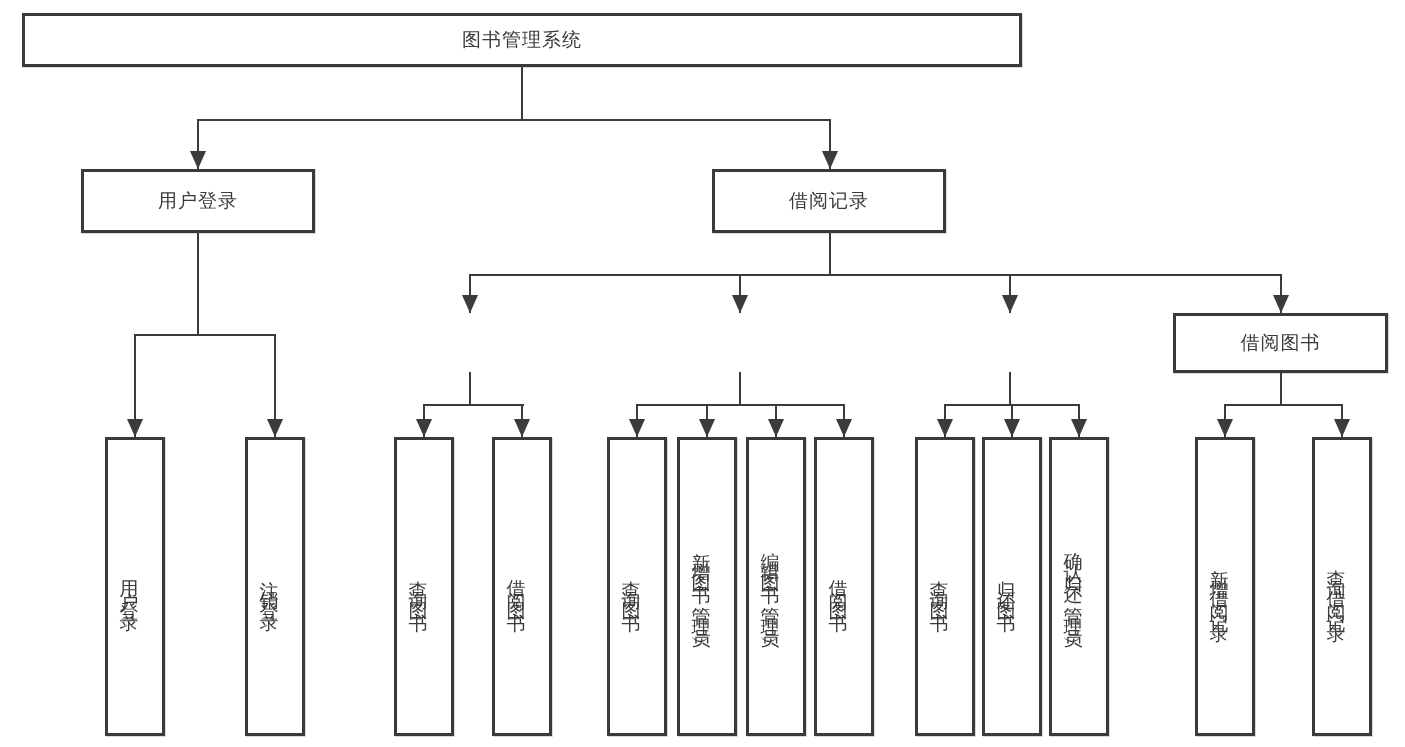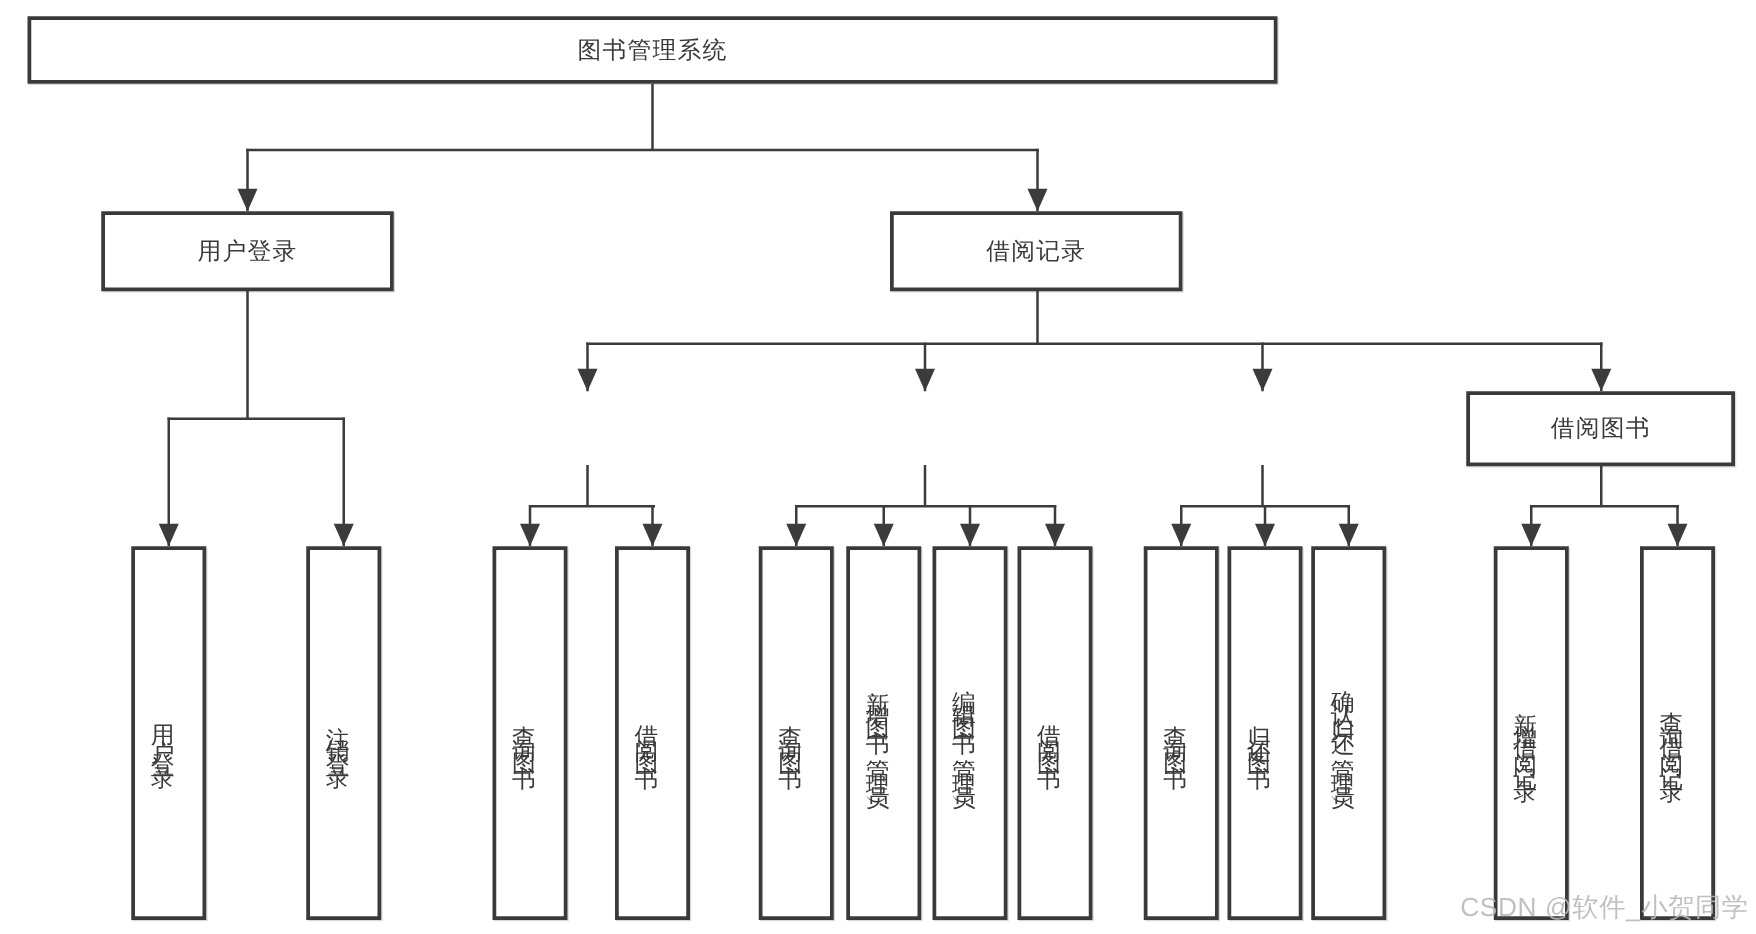--- a/index.html
+++ b/index.html
@@ -166,15 +166,14 @@
     <span class="vtext">确认归还（管理员）</span>
   </div>
 
   <div class="leaf" style="left:1195px">
     <span class="vtext">新增借阅记录</span>
   </div>
   <div class="leaf" style="left:1312px">
     <span class="vtext">查询借阅记录</span>
   </div>
 
-  <div class="watermark">CSDN @软件_小贺同学</div>
 
 </div>
 
 </body></html>

